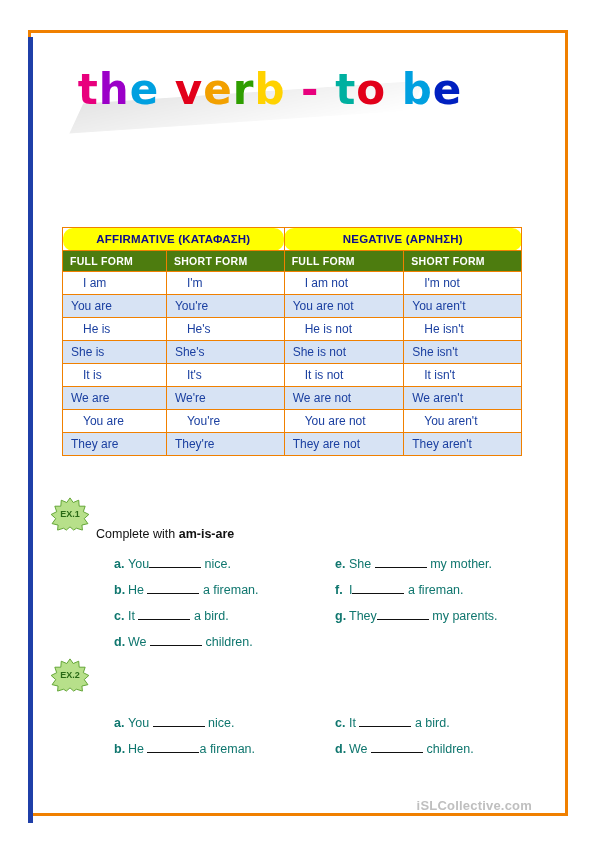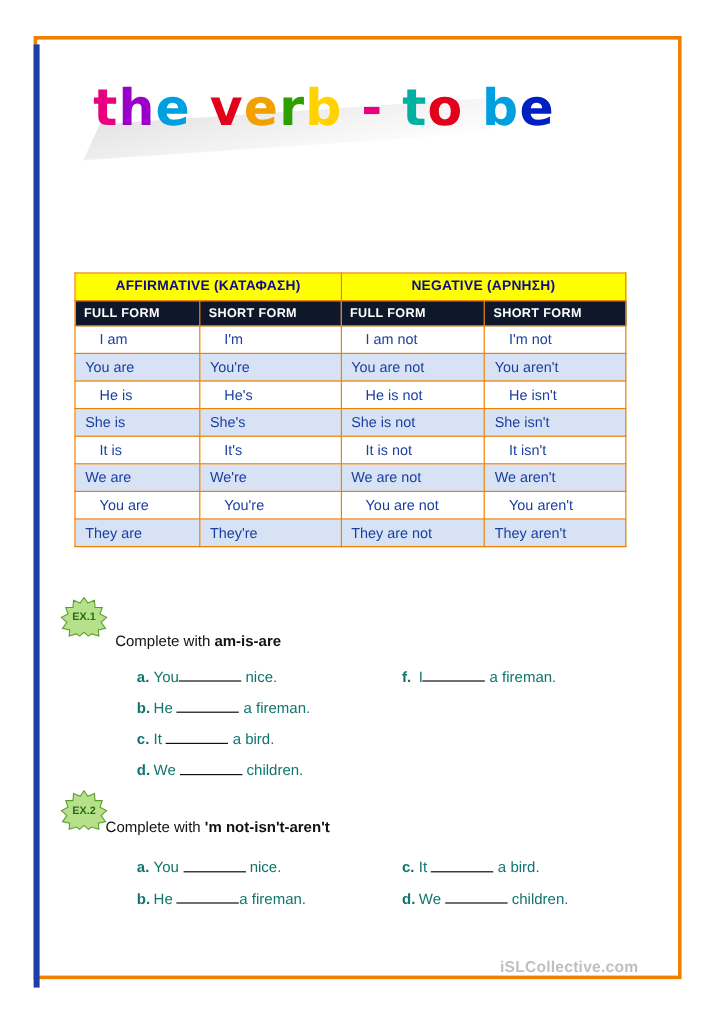--- a/index.html
+++ b/index.html
@@ -88,23 +88,24 @@
     font-weight: normal;
   }
   .tbl .grp {
     background: #ffff00;
     color: #0d0d8c;
     font-weight: bold;
     font-size: 11.5px;
     text-align: center;
     padding: 5px 4px;
     letter-spacing: 0.2px;
+    border-radius: 10px;
   }
   .tbl .sub {
-    background: #0f172a;
+    background: #4d7c0f;
     color: #ffffff;
     font-weight: bold;
     font-size: 10.5px;
     letter-spacing: 0.3px;
     padding: 4px 7px;
   }
   .tbl .cell {
     color: #1a3fa0;
     font-size: 12px;
     padding: 4px 8px;
@@ -252,32 +253,31 @@
   <div class="ex-head" style="left:96px; top:527px;">
     <span>Complete with </span><b>am-is-are</b>
   </div>
   <div class="qcol" id="ex1-left" style="left:114px; top:557px;">
       <div class="q"><span class="let">a.</span><span>You</span><span class="blank-m"></span><span> nice.</span></div>
       <div class="q"><span class="let">b.</span><span>He </span><span class="blank-m"></span><span> a fireman.</span></div>
       <div class="q"><span class="let">c.</span><span>It </span><span class="blank-m"></span><span> a bird.</span></div>
       <div class="q"><span class="let">d.</span><span>We </span><span class="blank-m"></span><span> children.</span></div>
     </div>
   <div class="qcol" id="ex1-right" style="left:335px; top:557px;">
+      <div class="q"><span class="let">e.</span><span>She </span><span class="blank-m"></span><span> my mother.</span></div>
       <div class="q"><span class="let">f.</span><span>I</span><span class="blank-m"></span><span> a fireman.</span></div>
+      <div class="q"><span class="let">g.</span><span>They</span><span class="blank-m"></span><span> my parents.</span></div>
     </div>
 
   <div class="badge" style="left:47px; top:658px;">
     <svg class="star" viewBox="0 0 100 74">
       <polygon points="50,2 57,12 69,7 70,20 83,20 79,32 91,38 81,47 89,58 76,61 77,72 64,68 58,72 50,65 42,72 36,68 23,72 24,61 11,58 19,47 9,38 21,32 17,20 30,20 31,7 43,12" fill="#b7e08a" stroke="#5aa02c" stroke-width="2"></polygon>
     </svg>
     <span class="lbl">EX.2</span>
   </div>
-  <div class="ex-head" style="left:88px; top:682px;">
-    <span>Complete with </span><b>'m not-isn't-aren't</b>
-  </div>
   <div class="qcol" id="ex2-left" style="left:114px; top:716px;">
       <div class="q"><span class="let">a.</span><span>You </span><span class="blank-m"></span><span> nice.</span></div>
       <div class="q"><span class="let">b.</span><span>He </span><span class="blank-m"></span><span>a fireman.</span></div>
     </div>
   <div class="qcol" id="ex2-right" style="left:335px; top:716px;">
       <div class="q"><span class="let">c.</span><span>It </span><span class="blank-m"></span><span> a bird.</span></div>
       <div class="q"><span class="let">d.</span><span>We </span><span class="blank-m"></span><span> children.</span></div>
     </div>
 
   <div class="watermark">

